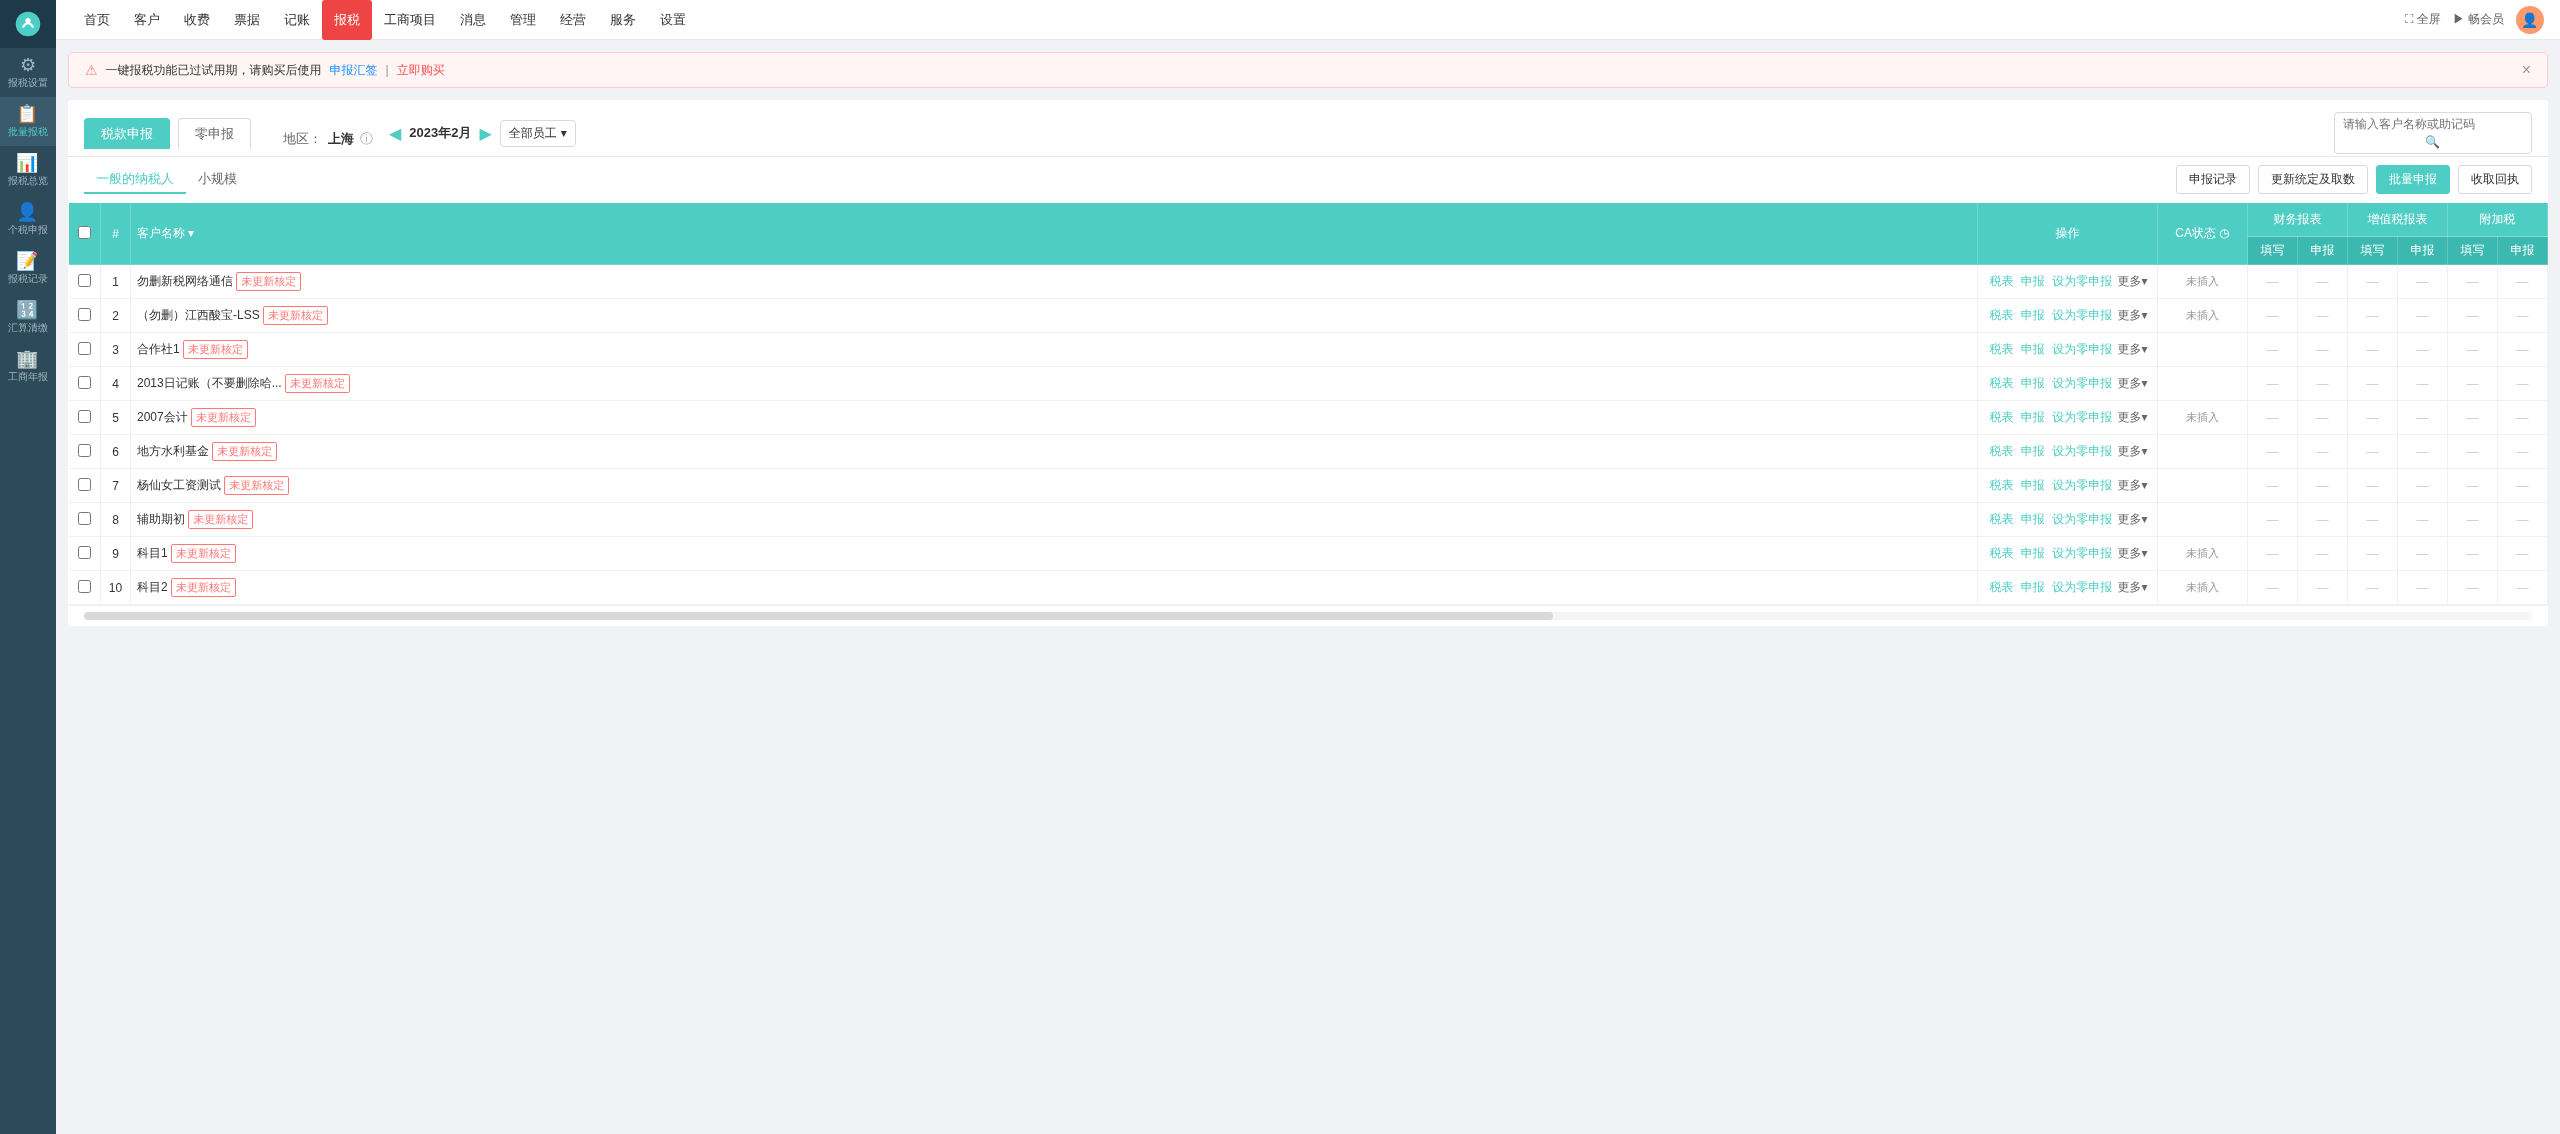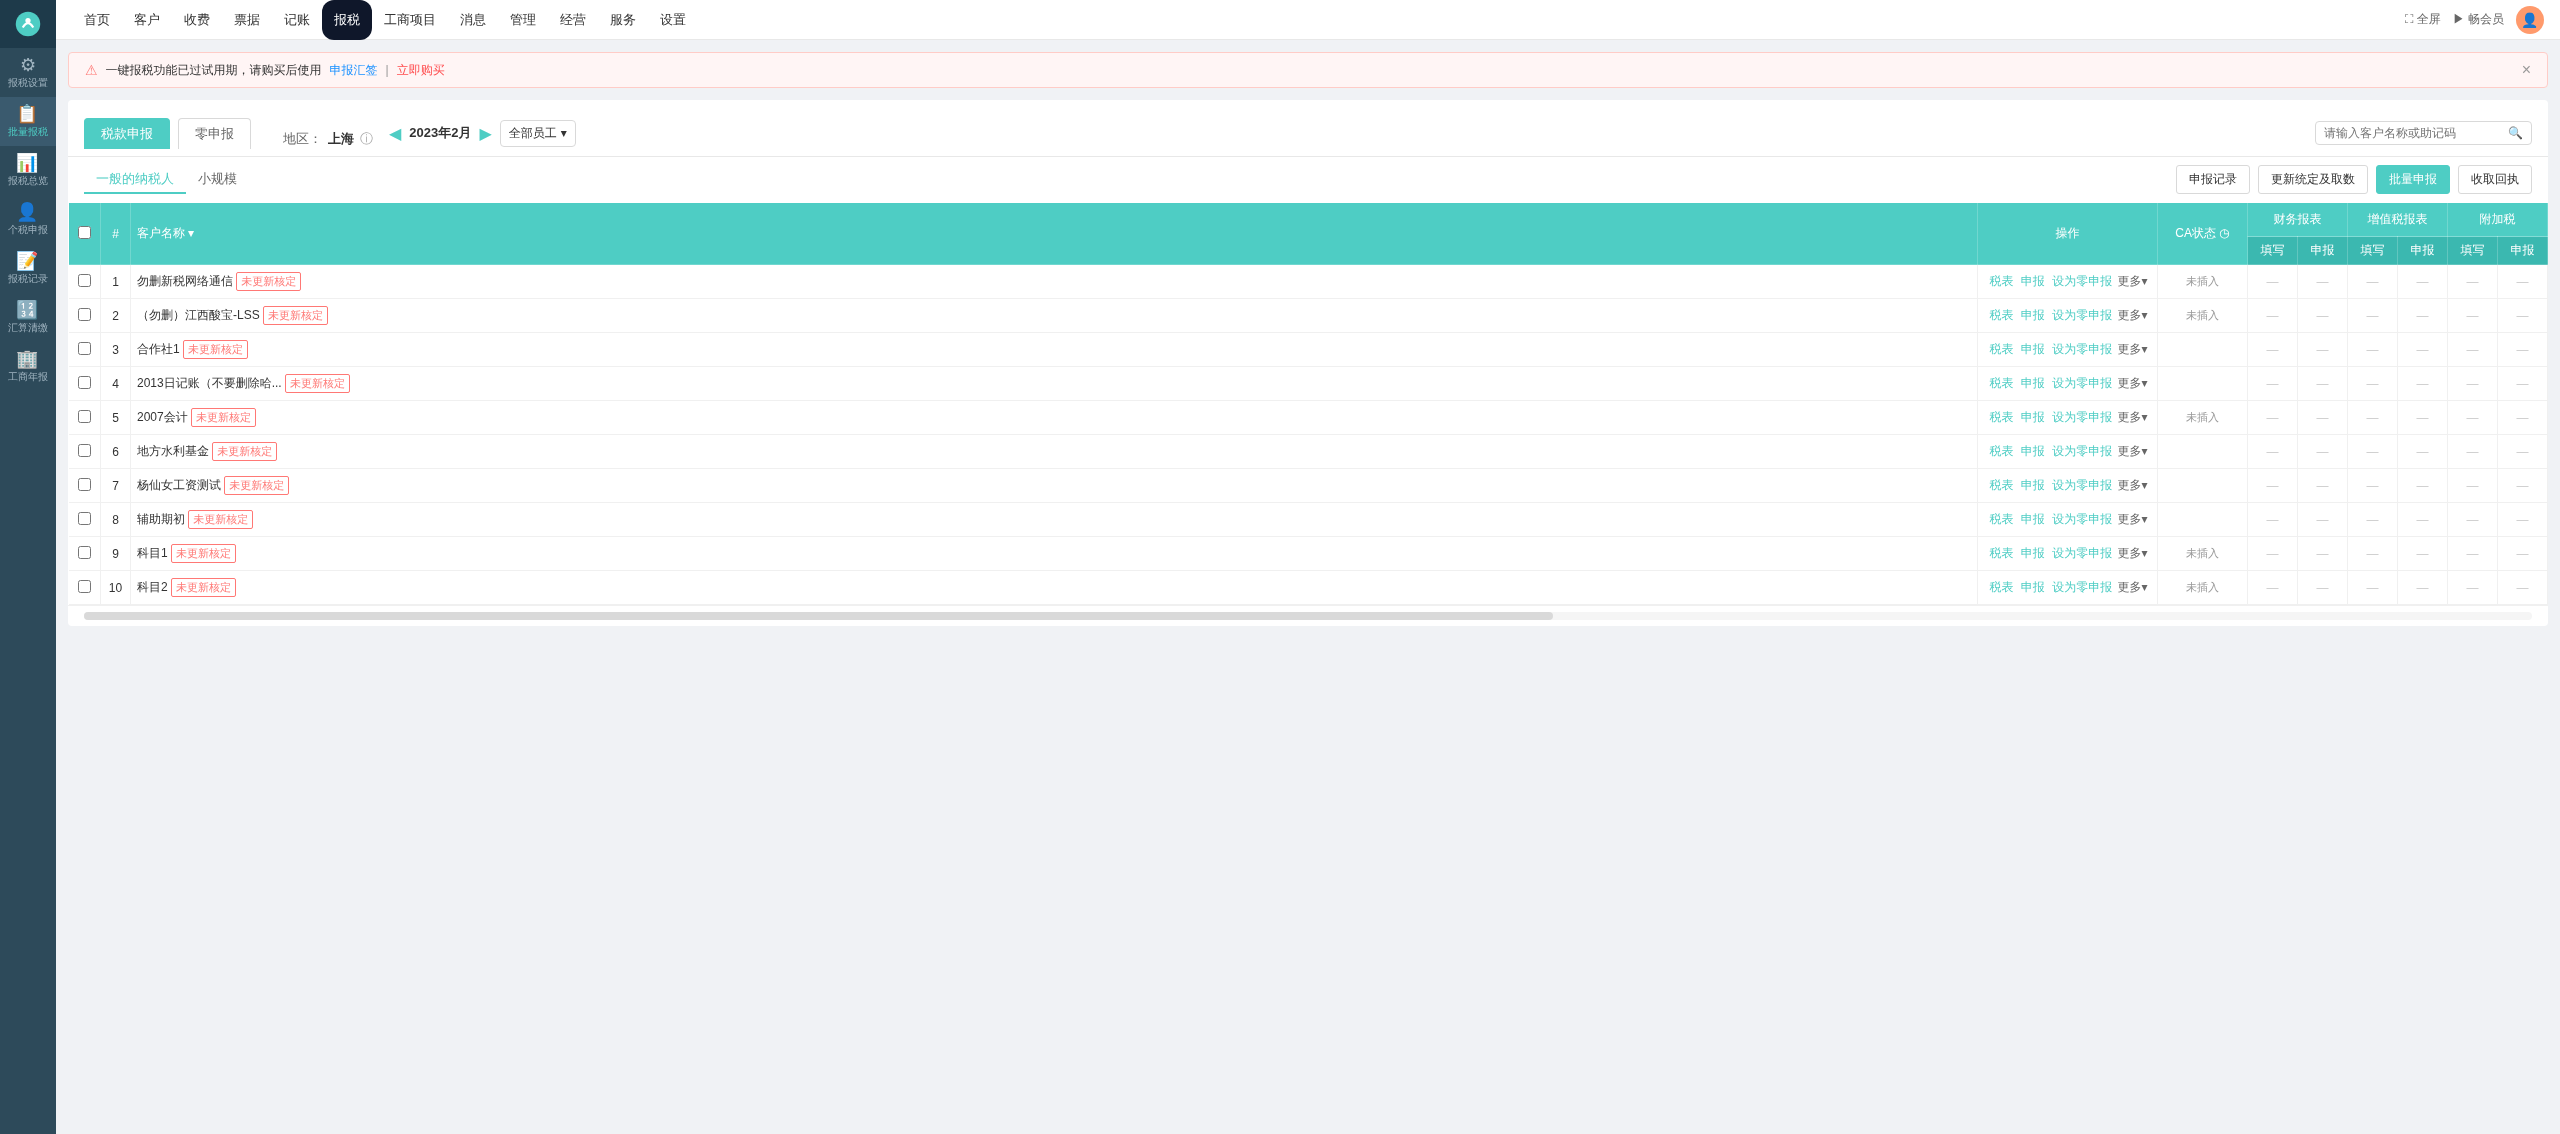--- a/index.html
+++ b/index.html
@@ -61,23 +61,23 @@
     .top-nav-item {
       padding: 0 12px;
       height: 40px;
       display: flex;
       align-items: center;
       cursor: pointer;
       color: #333;
       font-size: 13px;
     }
     .top-nav-item.active {
-      background: #0f172a;
+      background: #ef4444;
       color: #fff;
-      border-radius: 12px;
+      border-radius: 3px;
     }
     .top-nav-right {
       margin-left: auto;
       display: flex;
       align-items: center;
       gap: 12px;
     }
     .top-nav-right span { font-size: 12px; color: #666; cursor: pointer; }
 
     
@@ -403,21 +403,21 @@
           <button style="background:none;border:none;cursor:pointer;color:#4ecdc4;font-size:16px;">◀</button>
           <span class="date-text">2023年2月</span>
           <button style="background:none;border:none;cursor:pointer;color:#4ecdc4;font-size:16px;">▶</button>
         </div>
 
         <div class="staff-select">
           <span>全部员工</span>
           <span>▾</span>
         </div>
 
-        <div class="search-box" style="margin-left:auto;">
+        <div class="search-box" style="margin-left:auto;flex-direction:column;">
           <input type="text" style="border: none; outline: none; font-size: 12px; width: 180px; color: rgb(153, 153, 153);" placeholder="请输入客户名称或助记码">
           <span style="color:#bbb;cursor:pointer;">🔍</span>
         </div>
       </div>
 
       <div class="action-toolbar">
         <div class="taxpayer-type">
           <button class="taxpayer-btn active" style="background:#fff;border:none;border-bottom:2px solid #4ecdc4;padding:4px 12px;cursor:pointer;color:#4ecdc4;font-size:13px;">一般的纳税人</button>
           <button class="taxpayer-btn" style="background:#fff;border:none;border-bottom:2px solid transparent;padding:4px 12px;cursor:pointer;color:#666;font-size:13px;">小规模</button>
         </div>

